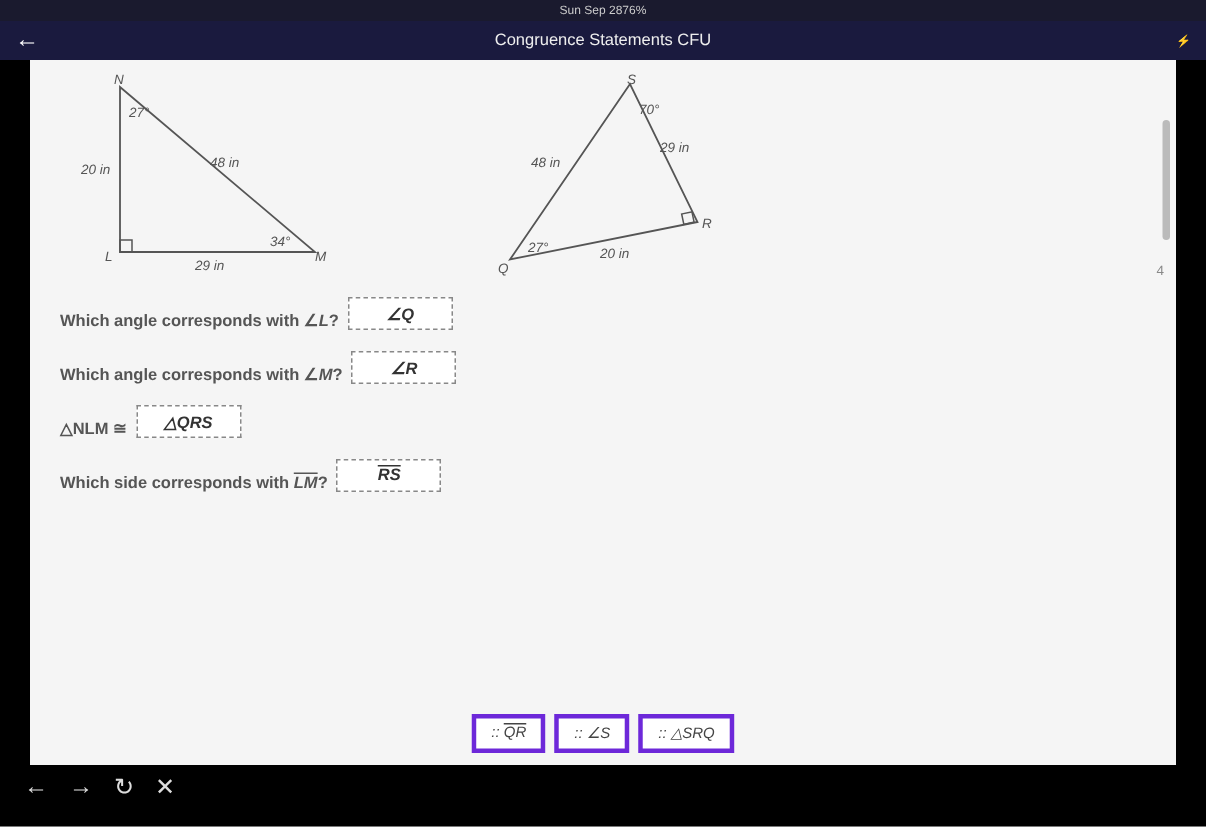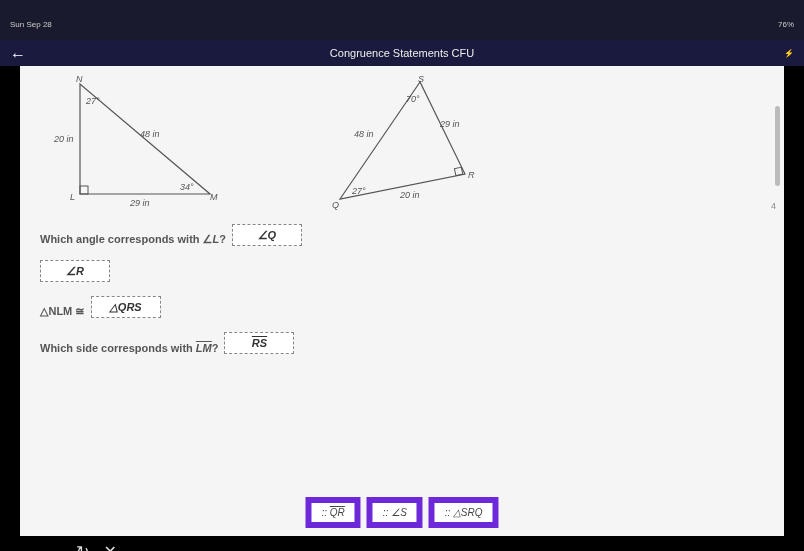--- a/index.html
+++ b/index.html
@@ -9,23 +9,23 @@
     width: 804px;
     height: 551px;
     overflow: hidden;
     position: relative;
   }
   .status-bar {
     height: 14px;
     background: #1a1a2e;
     color: #ccc;
     font-size: 8px;
-    padding: 20px 10px;
-    display: flex;
-    justify-content: space-between;
+    padding: 2px 10px;
+    display: flex;
+    justify-content: center;
   }
   .top-bar {
     height: 26px;
     background: #1a1a3e;
     display: flex;
     align-items: center;
     padding: 0 10px;
     color: #fff;
     position: relative;
   }
@@ -101,21 +101,21 @@
   }
   .options-bar {
     position: absolute;
     bottom: 8px;
     left: 50%;
     transform: translateX(-50%);
     display: flex;
     gap: 6px;
   }
   .option-tile {
-    border: 6px solid #6d28d9;
+    border: 3px solid #6d28d9;
     background: #fff;
     padding: 4px 10px;
     font-size: 10px;
     color: #444;
     font-style: italic;
   }
   .bottom-toolbar {
     height: 30px;
     display: flex;
     align-items: center;
@@ -178,34 +178,35 @@
     </div>
 
     <div class="triangle-box">
       <svg viewBox="0 0 180 140">
         <polygon points="110,8 30,125 155,100" fill="none" stroke="#555" stroke-width="1.2"></polygon>
         <rect x="145" y="94" width="7" height="7" fill="none" stroke="#555" stroke-width="1" transform="rotate(-12 148 97)"></rect>
       </svg>
       <span class="tri-label" style="top:0;left:108px">S</span>
       <span class="tri-label" style="top:126px;left:22px">Q</span>
       <span class="tri-label" style="top:96px;left:158px">R</span>
-      <span class="tri-label" style="top:20px;left:96px">70°</span>
+      <span class="tri-label" style="top:20px;left:116px">70°</span>
       <span class="tri-label" style="top:112px;left:42px">27°</span>
       <span class="tri-label" style="top:55px;left:44px">48 in</span>
       <span class="tri-label" style="top:45px;left:130px">29 in</span>
       <span class="tri-label" style="top:116px;left:90px">20 in</span>
     </div>
   </div>
 
   <div class="questions">
     <div class="q-row">
       <span class="q-text">Which angle corresponds with ∠<i>L</i>?</span>
       <div class="answer-box">∠Q</div>
     </div>
     <div class="q-row">
+      <span class="q-text">Which angle corresponds with ∠<i>M</i>?</span>
       <div class="answer-box">∠R</div>
     </div>
     <div class="q-row">
       <span class="q-text">△NLM ≅</span>
       <div class="answer-box">△QRS</div>
     </div>
     <div class="q-row">
       <span class="q-text">Which side corresponds with <span class="overline">LM</span>?</span>
       <div class="answer-box">
           <span class="overline">RS</span>

